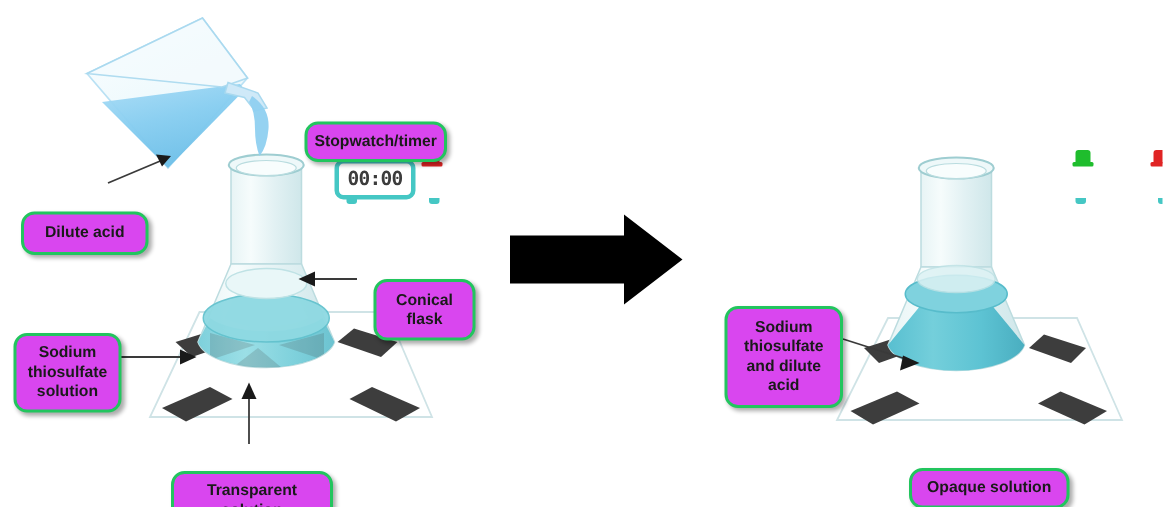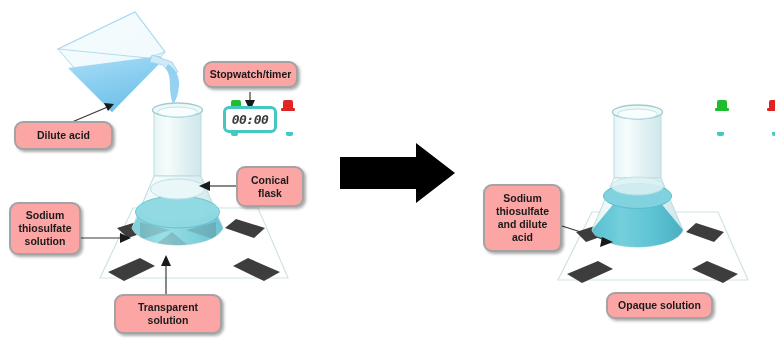--- a/index.html
+++ b/index.html
@@ -22,44 +22,44 @@
     position: absolute;
     left: 0; top: 0;
     width: 775px; height: 338px;
     overflow: visible;
   }
 
   
   .callout {
     position: absolute;
     box-sizing: border-box;
-    background: #fca5a5;
-    border: 2px solid #a3a3a3;
+    background: #d946ef;
+    border: 2px solid #22c55e;
     border-radius: 9px;
     box-shadow: 2px 2px 3px rgba(0,0,0,0.33);
     display: flex;
     align-items: center;
     justify-content: center;
     text-align: center;
     color: #1a1a1a;
     font-weight: bold;
     font-size: 10.5px;
     line-height: 13px;
     padding: 2px 4px;
     z-index: 40;
     white-space: pre-line;
+    margin-top: 20px;
   }
 
   
   .stopwatch {
     position: absolute;
     width: 78px;
     height: 36px;
     z-index: 35;
-    font-style: italic;
   }
   .sw-body {
     position: absolute;
     left: 0; top: 6px;
     width: 54px; height: 27px;
     background: #ffffff;
     border: 3px solid #45c7c4;
     border-radius: 6px;
     box-sizing: border-box;
     display: flex;
@@ -261,25 +261,25 @@
     <div class="sw-foot right"></div>
   </div>
 
   <div class="stopwatch" style="left:709px; top:100px;">
     <div class="sw-btn left"></div>
     <div class="sw-btn right"></div>
     <div class="sw-foot left"></div>
     <div class="sw-foot right"></div>
   </div>
 
-  <div class="callout" style="left:14px; top:121px; width:99px; height:29px;">Dilute acid</div>
+  <div class="callout" style="left:14px; top:121px; width:85px; height:29px;">Dilute acid</div>
 
   <div class="callout" style="left:203px; top:61px; width:95px; height:27px;">Stopwatch/timer</div>
 
-  <div class="callout" style="left:236px; top:166px; width:68px; height:41px;">Conical
+  <div class="callout" style="left:249px; top:166px; width:68px; height:41px;">Conical
 flask</div>
 
   <div class="callout" style="left:9px; top:202px; width:72px; height:53px;">Sodium
 thiosulfate
 solution</div>
 
   <div class="callout" style="left:114px; top:294px; width:108px; height:40px;">Transparent
 solution</div>
 
   <div class="callout" style="left:483px; top:184px; width:79px; height:68px;">Sodium

